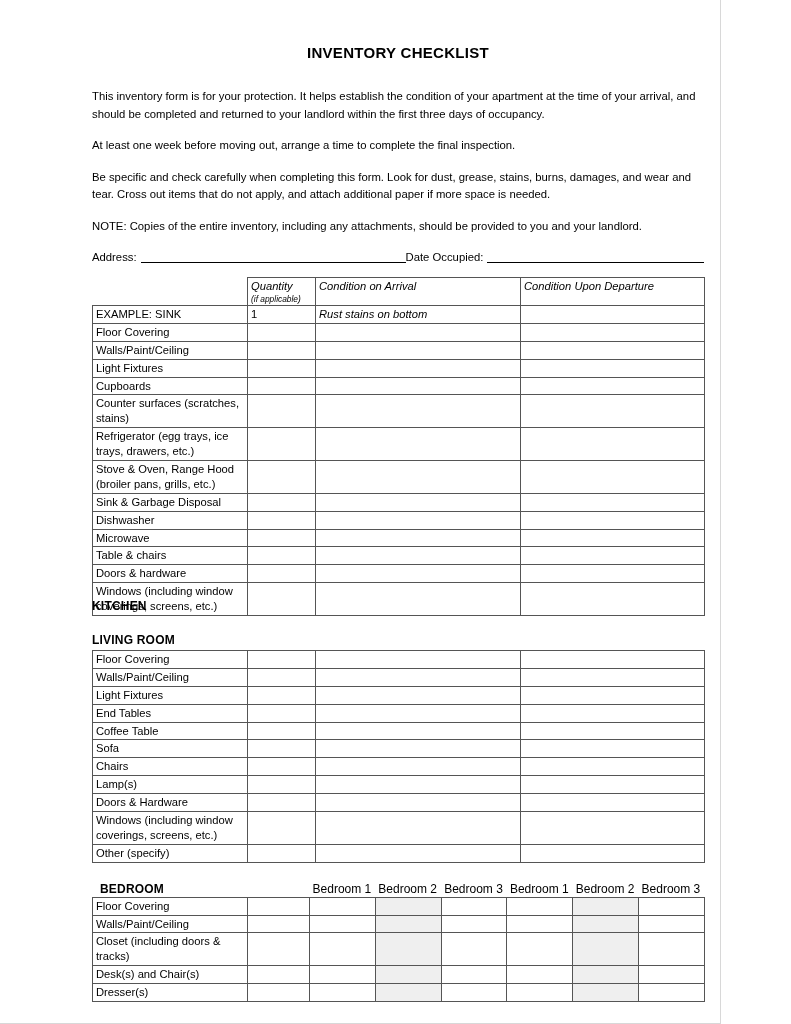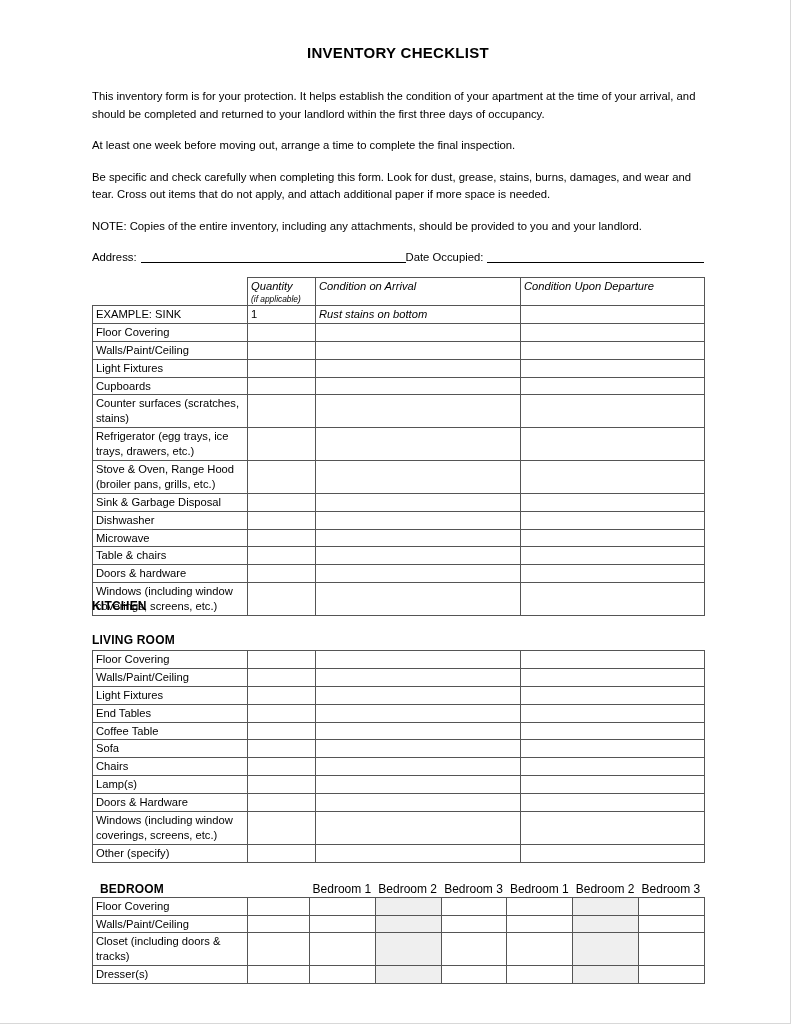--- a/index.html
+++ b/index.html
@@ -10,21 +10,21 @@
   }
   body {
     width: 791px;
     height: 1024px;
     font-family: "Liberation Sans", sans-serif;
     color: #000000;
     overflow: hidden;
   }
   .page {
     position: relative;
-    width: 791px;
+    width: 721px;
     height: 1024px;
     background: #ffffff;
     box-sizing: border-box;
     border-right: 1px solid #d8d8d8;
     border-bottom: 1px solid #d8d8d8;
   }
   .page-inner {
     position: absolute;
     left: 92px;
     top: 0;
@@ -429,20 +429,30 @@
             <td>Closet (including doors &amp; tracks)</td>
             <td></td>
             <td></td>
             <td class="shaded"></td>
             <td></td>
             <td></td>
             <td class="shaded"></td>
             <td></td>
           </tr>
           <tr>
+            <td>Desk(s) and Chair(s)</td>
+            <td></td>
+            <td></td>
+            <td class="shaded"></td>
+            <td></td>
+            <td></td>
+            <td class="shaded"></td>
+            <td></td>
+          </tr>
+          <tr>
             <td>Dresser(s)</td>
             <td></td>
             <td></td>
             <td class="shaded"></td>
             <td></td>
             <td></td>
             <td class="shaded"></td>
             <td></td>
           </tr>
         </tbody>

